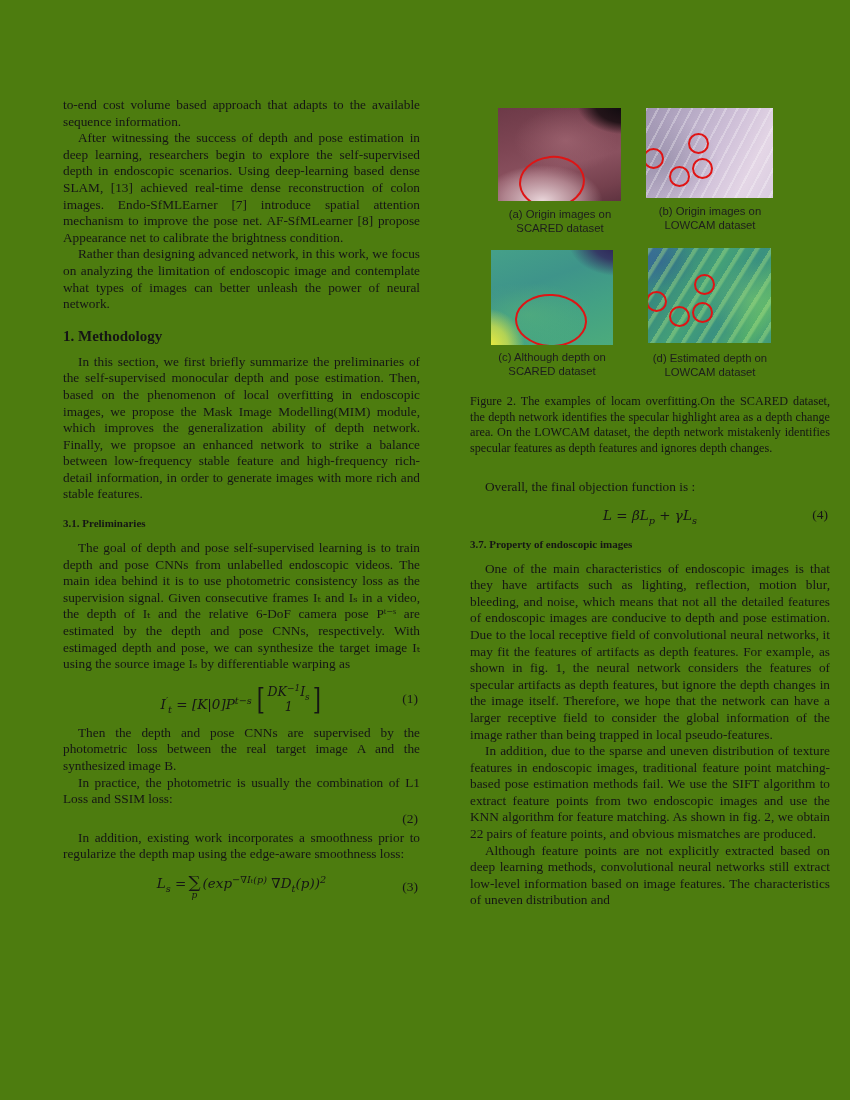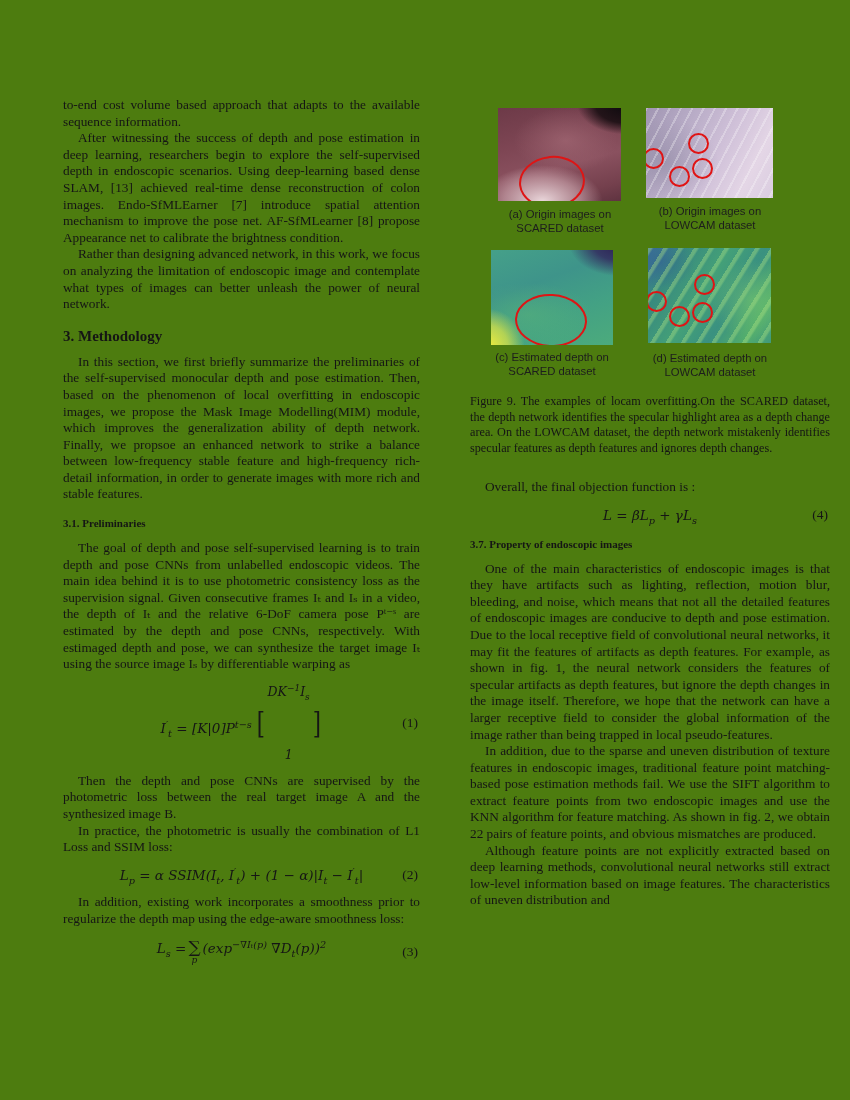--- a/index.html
+++ b/index.html
@@ -20,21 +20,21 @@
   .equation { position:relative; display:flex; align-items:center; justify-content:center;
               margin:11px 0; font-style:italic; font-size:13.5px;
               font-family:"DejaVu Serif","DejaVu Sans",serif; }
   .eq-number { position:absolute; right:2px; top:50%; transform:translateY(-50%);
                font-style:normal; font-family:"Liberation Serif",serif; }
   sup,sub { font-size:72%; line-height:0; }
   .matrix { display:inline-flex; align-items:center; margin-left:3px; }
   .bracket { font-size:30px; font-weight:300; font-style:normal; line-height:0.9;
              display:inline-block; transform:scaleX(.7); }
   .mcol { display:inline-flex; flex-direction:column; align-items:center;
-          font-size:12.5px; line-height:1.2; padding:0 1px;gap:48px; }
+          font-size:12.5px; line-height:1.2; padding:0 1px; }
   .sum { display:inline-flex; flex-direction:column; align-items:center; margin:0 2px; }
   .sum-sym { font-style:normal; font-size:17px; line-height:1; }
   .sum-sub { font-size:9px; line-height:1; }
 
   
   .figure { margin:0; }
   .fig-abs { position:relative; width:360px; height:278px; }
   .panel { position:absolute; overflow:hidden; }
   .panel-a { left:28px;  top:0;     width:123px; height:93px;
     background:
@@ -75,21 +75,21 @@
 </head>
 <body>
 
 <div class="page">
 
   <div class="col col-left">
     <p class="noindent">to-end cost volume based approach that adapts to the available sequence information.</p>
     <p>After witnessing the success of depth and pose estimation in deep learning, researchers begin to explore the self-supervised depth in endoscopic scenarios. Using deep-learning based dense SLAM, [13] achieved real-time dense reconstruction of colon images. Endo-SfMLEarner [7] introduce spatial attention mechanism to improve the pose net. AF-SfMLearner [8] propose Appearance net to calibrate the brightness condition.</p>
     <p>Rather than designing advanced network, in this work, we focus on analyzing the limitation of endoscopic image and contemplate what types of images can better unleash the power of neural network.</p>
 
-    <h2>3. Methodology</h2>
+    <h2>1. Methodology</h2>
     <p>In this section, we first briefly summarize the preliminaries of the self-supervised monocular depth and pose estimation. Then, based on the phenomenon of local overfitting in endoscopic images, we propose the Mask Image Modelling(MIM) module, which improves the generalization ability of depth network. Finally, we propsoe an enhanced network to strike a balance between low-frequency stable feature and high-frequency rich-detail information, in order to generate images with more rich and stable features.</p>
 
     <h3>3.1. Preliminaries</h3>
     <p>The goal of depth and pose self-supervised learning is to train depth and pose CNNs from unlabelled endoscopic videos. The main idea behind it is to use photometric consistency loss as the supervision signal. Given consecutive frames Iₜ and Iₛ in a video, the depth of Iₜ and the relative 6-DoF camera pose Pᵗ⁻ˢ are estimated by the depth and pose CNNs, respectively. With estimaged depth and pose, we can synthesize the target image Iₜ using the source image Iₛ by differentiable warping as</p>
 
     <div class="equation">
       <span class="eq-body">
         <span><span>I</span><sup>′</sup><sub>t</sub><span> = [K|0]P</span><sup>t−s</sup></span><span class="matrix">
             <span class="bracket">[</span>
             <span class="mcol">
@@ -99,21 +99,20 @@
             <span class="bracket">]</span>
           </span>
       </span>
       <span class="eq-number">(1)</span>
     </div>
 
     <p>Then the depth and pose CNNs are supervised by the photometric loss between the real target image A and the synthesized image B.</p>
     <p>In practice, the photometric is usually the combination of L1 Loss and SSIM loss:</p>
 
     <div class="equation">
-      <span class="eq-body"><span>L</span><sub>p</sub><span> = α SSIM(I</span><sub>t</sub><span>, I</span><sup>′</sup><sub>t</sub><span>) + (1 − α)|I</span><sub>t</sub><span> − I</span><sup>′</sup><sub>t</sub><span>|</span></span>
       <span class="eq-number">(2)</span>
     </div>
 
     <p>In addition, existing work incorporates a smoothness prior to regularize the depth map using the edge-aware smoothness loss:</p>
 
     <div class="equation">
       <span class="eq-body">
         <span><span>L</span><sub>s</sub><span> =</span></span><span class="sum">
             <span class="sum-sym">∑</span>
             <span class="sum-sub">p</span>
@@ -144,37 +143,37 @@
         </div>
         <div class="panel-caption cap-b">
           <div>(b) Origin images on</div>
           <div>LOWCAM dataset</div>
         </div>
 
         <div class="panel panel-c">
           <span class="ellipse-mark ell-c"></span>
         </div>
         <div class="panel-caption cap-c">
-          <div>(c) Estimated depth on</div>
+          <div>(c) Although depth on</div>
           <div>SCARED dataset</div>
         </div>
 
         <div class="panel panel-d">
           <span class="circle-mark d1"></span>
           <span class="circle-mark d2"></span>
           <span class="circle-mark d3"></span>
           <span class="circle-mark d4"></span>
         </div>
         <div class="panel-caption cap-d">
           <div>(d) Estimated depth on</div>
           <div>LOWCAM dataset</div>
         </div>
 
       </div>
-      <div class="fig-caption">Figure 9.  The examples of locam overfitting.On the SCARED dataset, the depth network identifies the specular highlight area as a depth change area. On the LOWCAM dataset, the depth network mistakenly identifies specular features as depth features and ignores depth changes.</div>
+      <div class="fig-caption">Figure 2.  The examples of locam overfitting.On the SCARED dataset, the depth network identifies the specular highlight area as a depth change area. On the LOWCAM dataset, the depth network mistakenly identifies specular features as depth features and ignores depth changes.</div>
     </div>
 
     <p class="after-figure">Overall, the final objection function is :</p>
 
     <div class="equation">
       <span class="eq-body"><span>L = βL</span><sub>p</sub><span> + γL</span><sub>s</sub></span>
       <span class="eq-number">(4)</span>
     </div>
 
 

